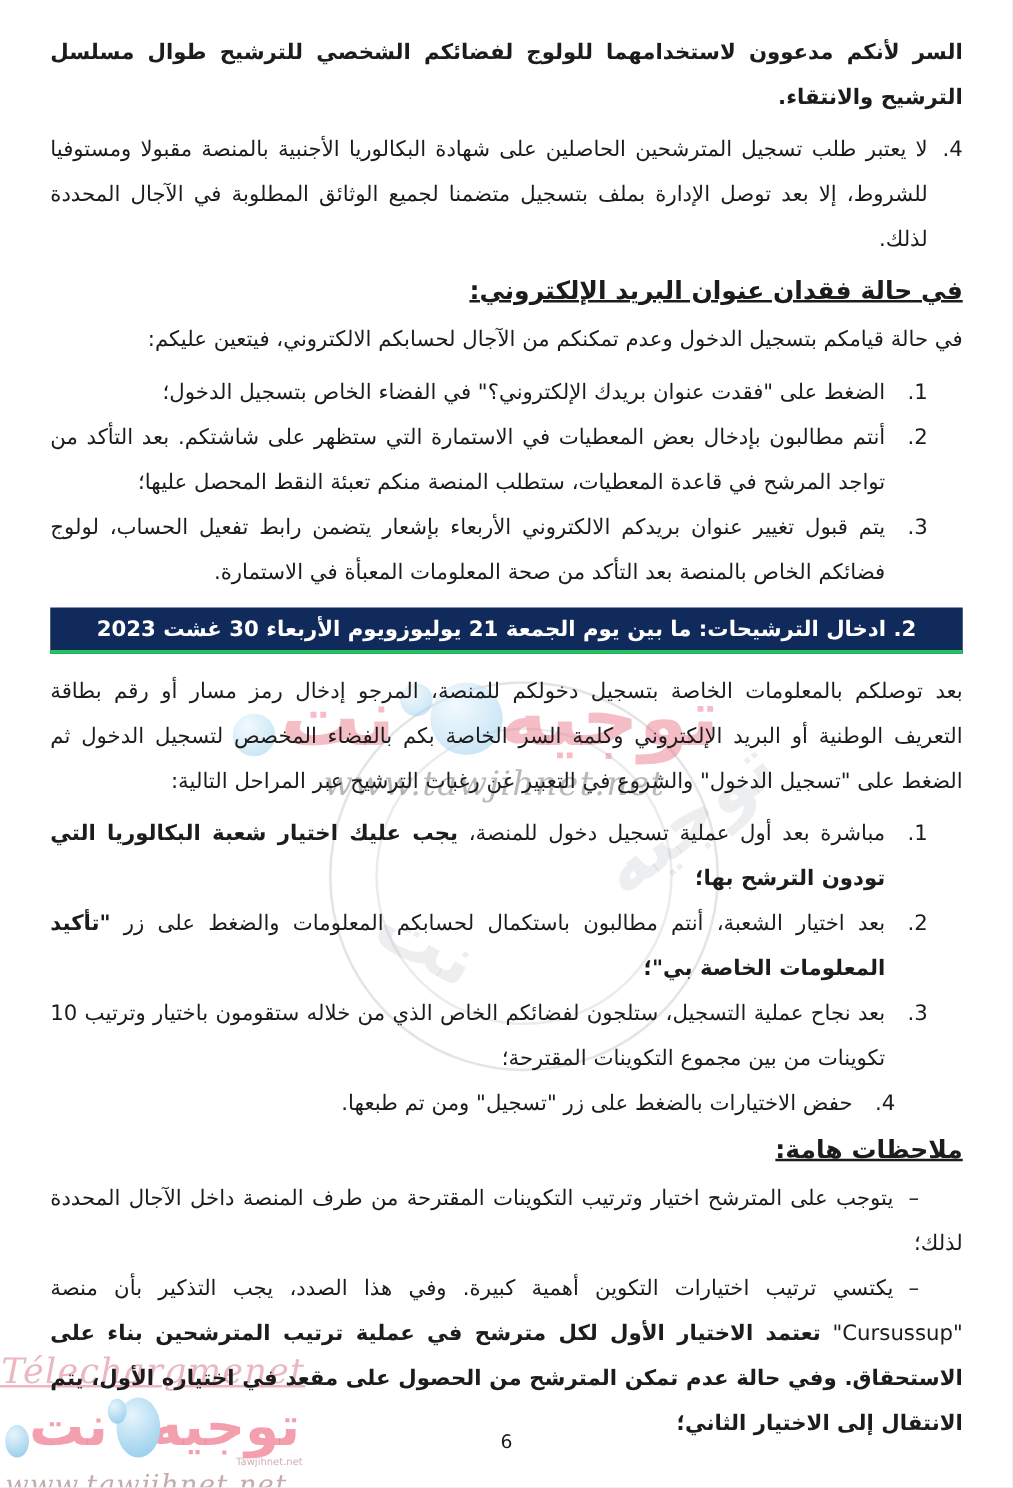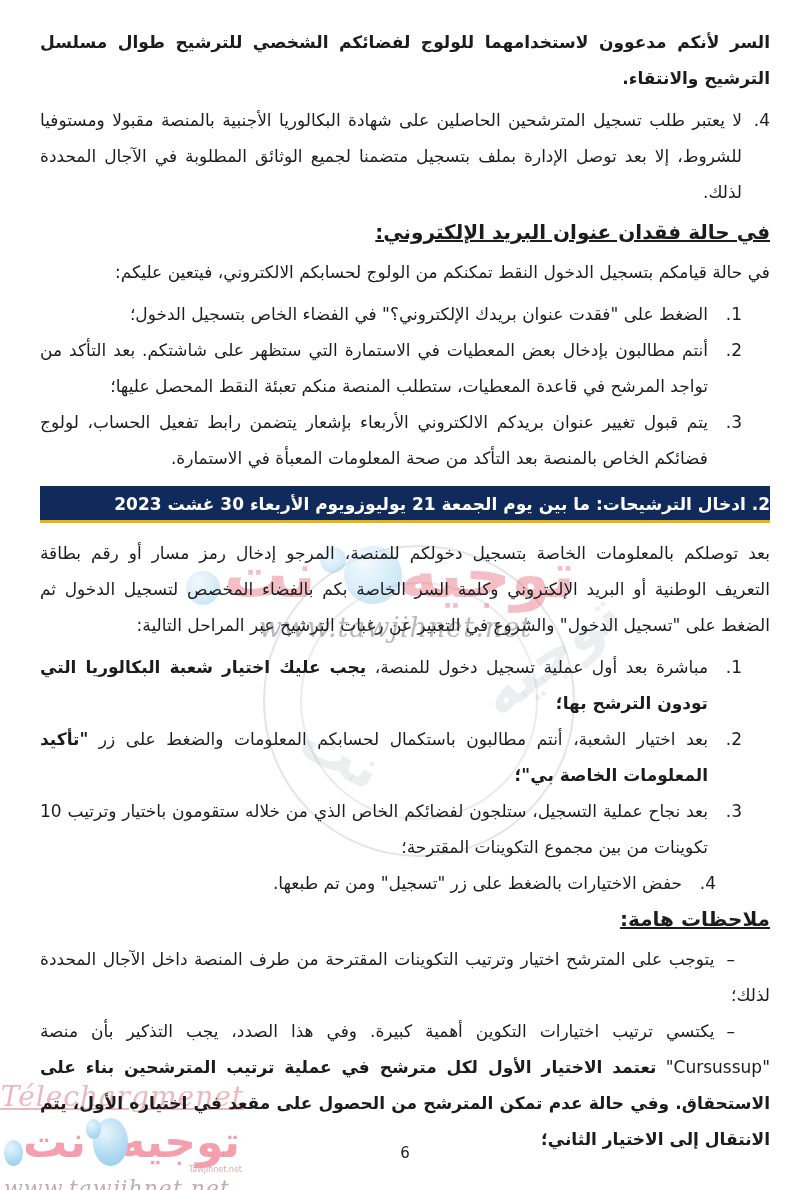--- a/index.html
+++ b/index.html
@@ -22,22 +22,22 @@
   .extra-indent { padding-right:26px; }
   .intro-item .marker { flex:0 0 28px; }
 
   .uheading {
     font-weight:bold; text-decoration:underline; font-size:20px;
     line-height:28px; text-align:right; margin:8px 0 8px 0;
   }
 
   .banner {
     background:#112a5c; color:#ffffff; font-weight:bold; font-size:17px;
-    text-align:right; height:37px; line-height:37px;
-    border-bottom:3px solid #eab308; margin:10px 0 12px 0;
+    text-align:center; height:37px; line-height:37px;
+    border-bottom:3px solid #22c55e; margin:10px 0 12px 0;
     white-space:nowrap; overflow:hidden;
   }
 
   .note { font-size:17px; line-height:36px; text-align:justify; text-indent:35px; }
   .note .dash { margin-left:12px; }
 
   
   .wm { position:absolute; z-index:1; pointer-events:none; }
   .wm-center-logo {
     top:540px; right:235px; display:flex; align-items:center; gap:4px; direction:rtl;
@@ -108,21 +108,21 @@
 
     <p class="para bold mb6">السر لأنكم مدعوون لاستخدامهما للولوج لفضائكم الشخصي للترشيح طوال مسلسل الترشيح والانتقاء.</p>
 
     <div class="step intro-item mb6">
       <span class="marker">4.</span>
       <span class="stext">لا يعتبر طلب تسجيل المترشحين الحاصلين على شهادة البكالوريا الأجنبية بالمنصة مقبولا ومستوفيا للشروط، إلا بعد توصل الإدارة بملف بتسجيل متضمنا لجميع الوثائق المطلوبة في الآجال المحددة لذلك.</span>
     </div>
 
     <div class="uheading">في حالة فقدان عنوان البريد الإلكتروني:</div>
 
-    <p class="para mb6">في حالة قيامكم بتسجيل الدخول النقط تمكنكم من الولوج لحسابكم الالكتروني، فيتعين عليكم:</p>
+    <p class="para mb6">في حالة قيامكم بتسجيل الدخول وعدم تمكنكم من الآجال لحسابكم الالكتروني، فيتعين عليكم:</p>
 
     <div class="list-indent">
       <div class="step">
         <span class="marker">1.</span>
         <span class="stext">الضغط على "فقدت عنوان بريدك الإلكتروني؟" في الفضاء الخاص بتسجيل الدخول؛</span>
       </div>
       <div class="step">
         <span class="marker">2.</span>
         <span class="stext">أنتم مطالبون بإدخال بعض المعطيات في الاستمارة التي ستظهر على شاشتكم. بعد التأكد من تواجد المرشح في قاعدة المعطيات، ستطلب المنصة منكم تعبئة النقط المحصل عليها؛</span>
       </div>

